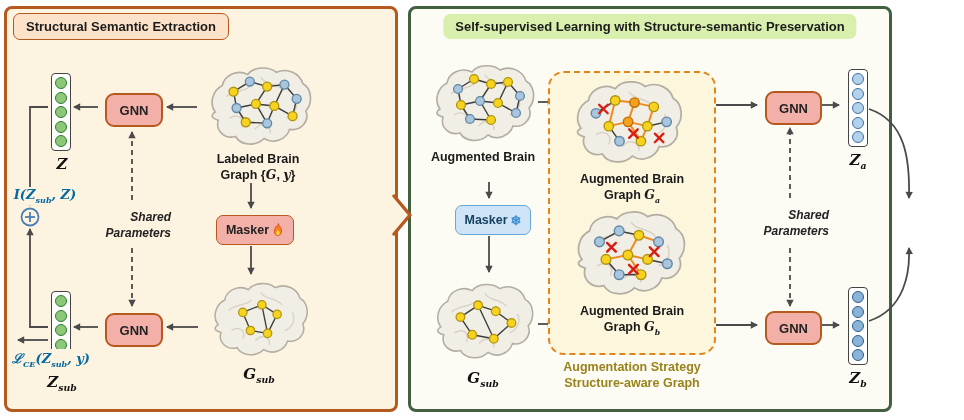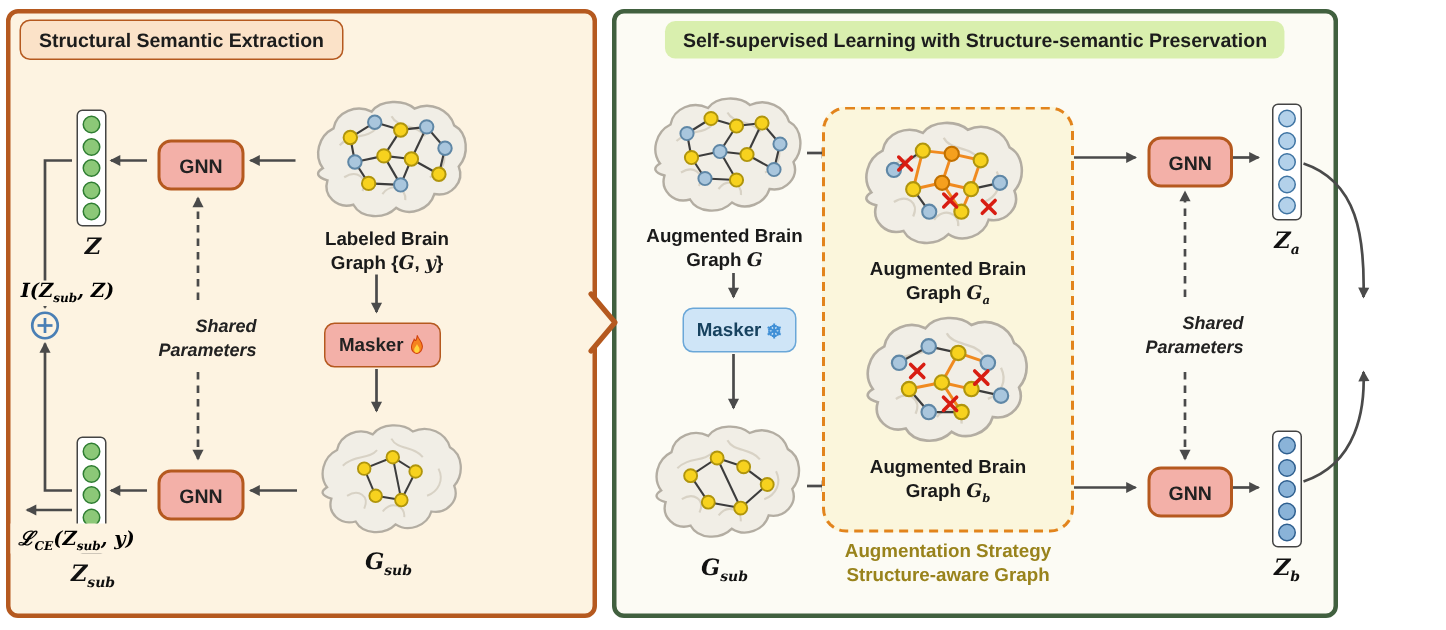--- a/index.html
+++ b/index.html
@@ -68,21 +68,21 @@
     line-height:1.3;z-index:2;
   }
   .math{font-family:"DejaVu Serif",serif;font-style:italic;font-weight:bold;}
   .mathlabel{
     position:absolute;text-align:center;font-family:"DejaVu Serif",serif;font-style:italic;
     font-weight:bold;font-size:15px;color:#111;z-index:2;
   }
   sub{font-size:0.62em;}
   .loss{
     position:absolute;text-align:center;font-family:"DejaVu Serif",serif;font-style:italic;
-    font-weight:bold;font-size:13px;color:#000000;background:var(--left-bg,#fdf3e1);z-index:2;
+    font-weight:bold;font-size:13px;color:#0369a1;background:var(--left-bg,#fdf3e1);z-index:2;
   }
   .sharedparams{
     position:absolute;text-align:right;font-weight:bold;font-size:12px;color:#222;
     line-height:1.35;z-index:2;font-style:italic;
   }
   .augbox{
     position:absolute;border:2.2px dashed var(--aug-box-border,#e2841c);
     background:var(--aug-box-bg,#fbf6dc);border-radius:16px;z-index:1;box-sizing:border-box;
   }
   .strategy{
@@ -310,21 +310,20 @@
           <circle class="ny" cx="33" cy="42" r="4.4"></circle>
         <circle class="nb" cx="52" cy="38" r="4.4"></circle>
           <circle class="ny" cx="70" cy="40" r="4.4"></circle>
         <circle class="nb" cx="88" cy="50" r="4.4"></circle>
           <circle class="nb" cx="42" cy="56" r="4.4"></circle>
         <circle class="ny" cx="63" cy="57" r="4.4"></circle>
       </g>
     </svg>
     <div class="caption" style="left:7px;top:140px;width:130px">
       <div>Augmented Brain</div>
-      <div><span>Graph </span><span class="math">G</span></div>
     </div>
 
     <div class="masker masker-frozen" style="left:44px;top:196px;width:76px;height:30px">
       <span>Masker</span>
       <span class="snow">❄</span>
     </div>
 
     <svg class="brain" style="left:18px;top:272px" width="108" height="84" viewBox="0 0 110 84">
       <use href="#brainShape"></use>
       <g>

